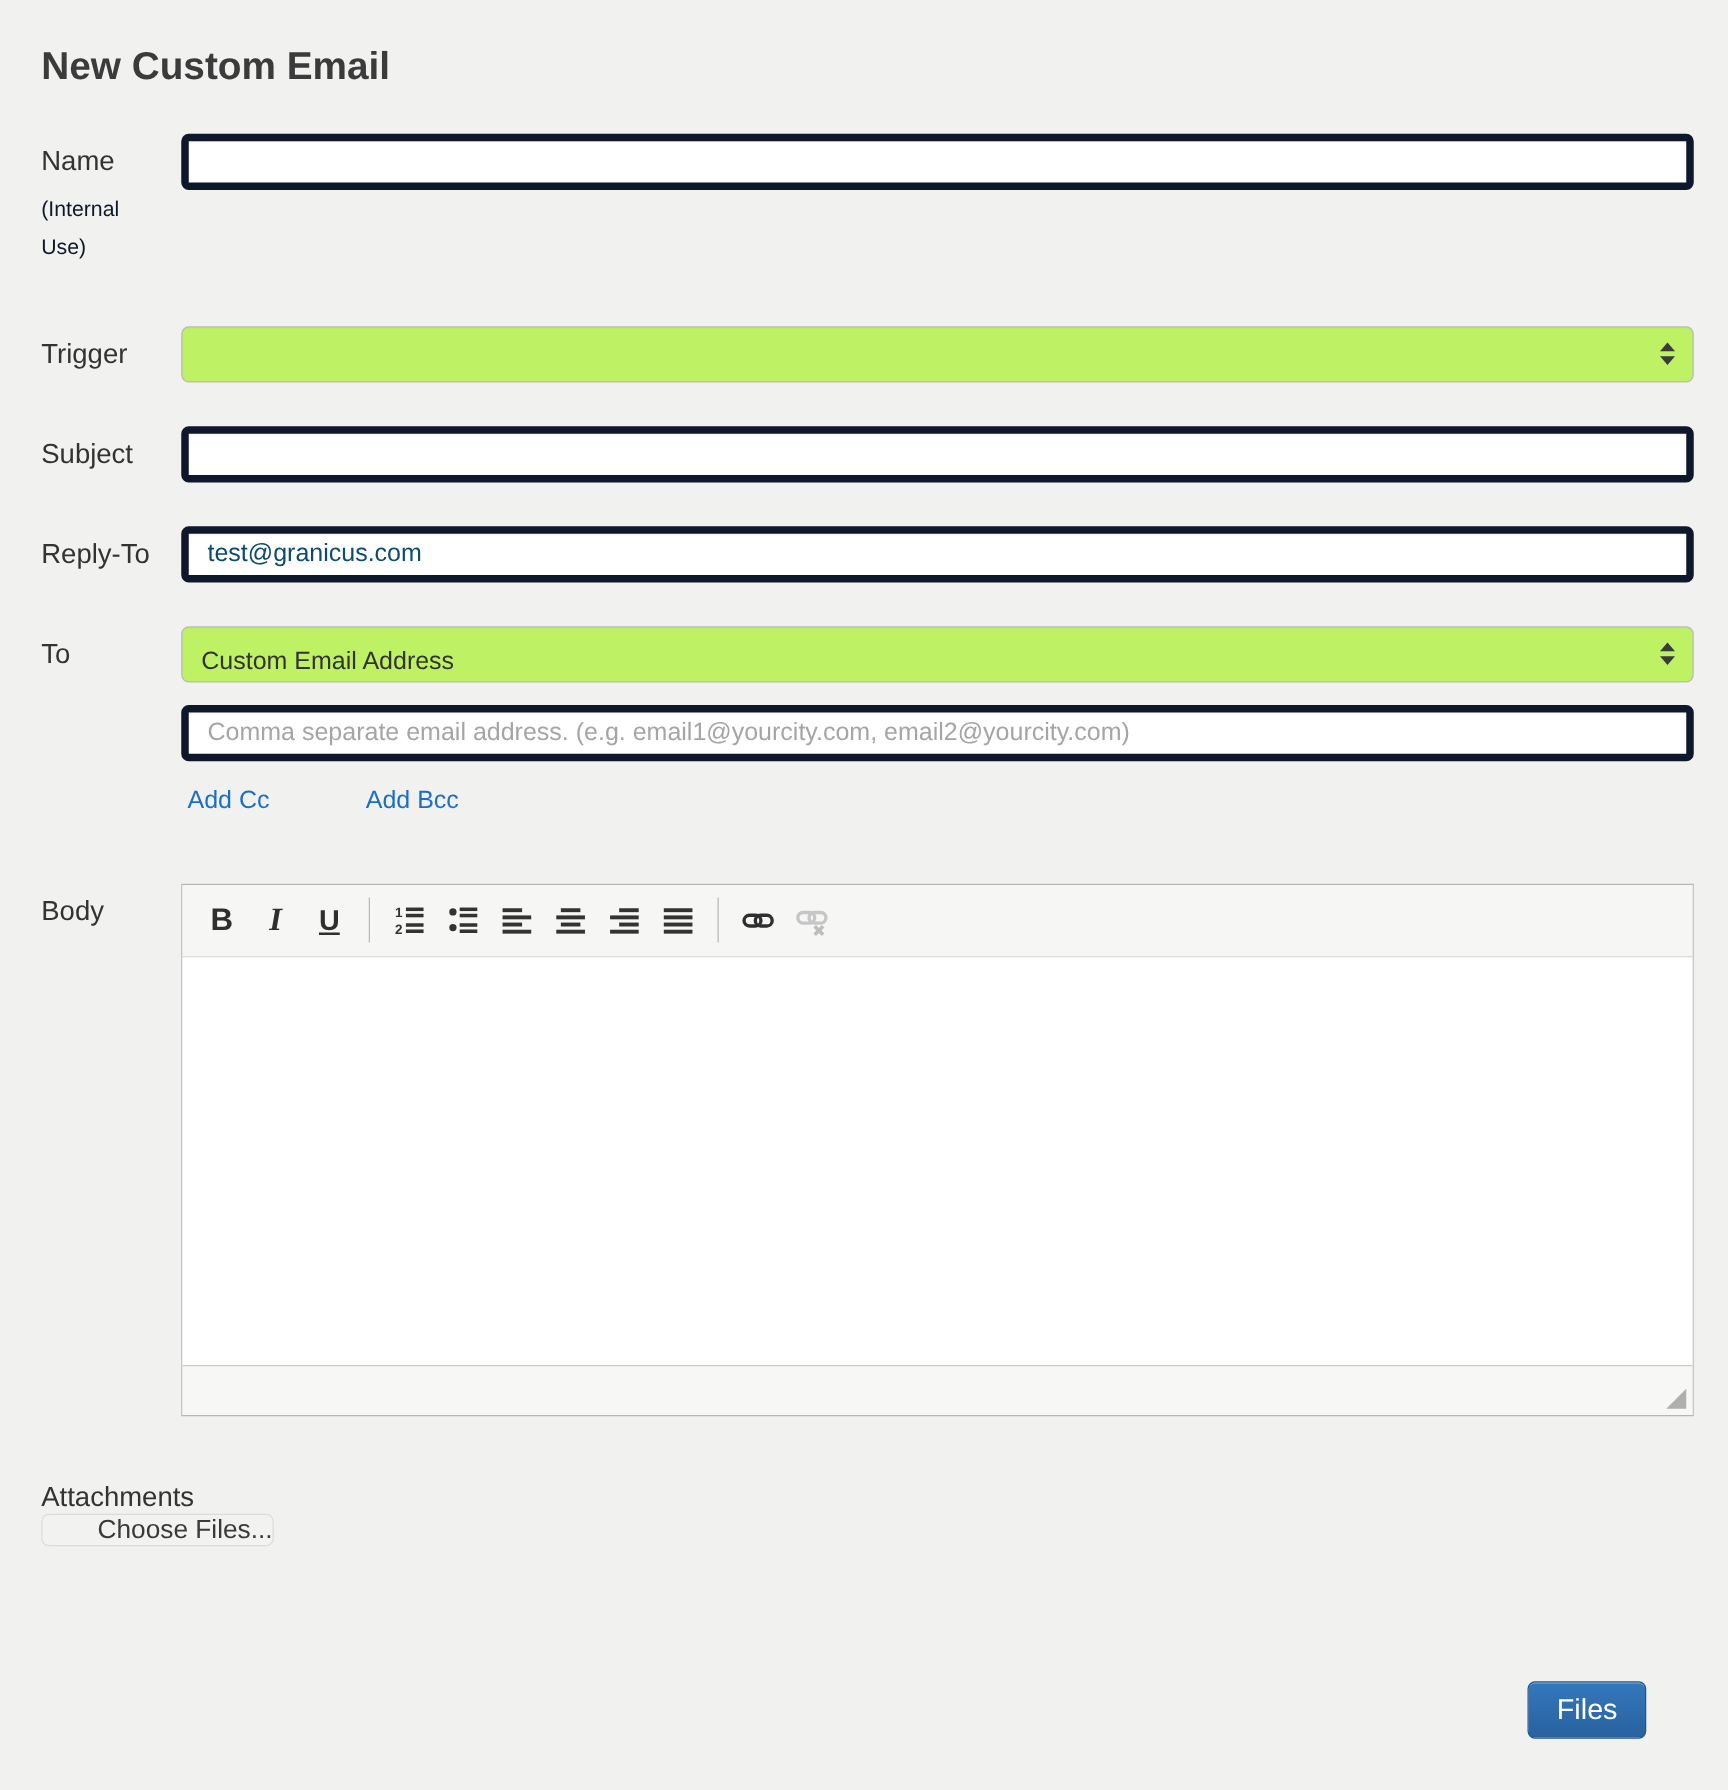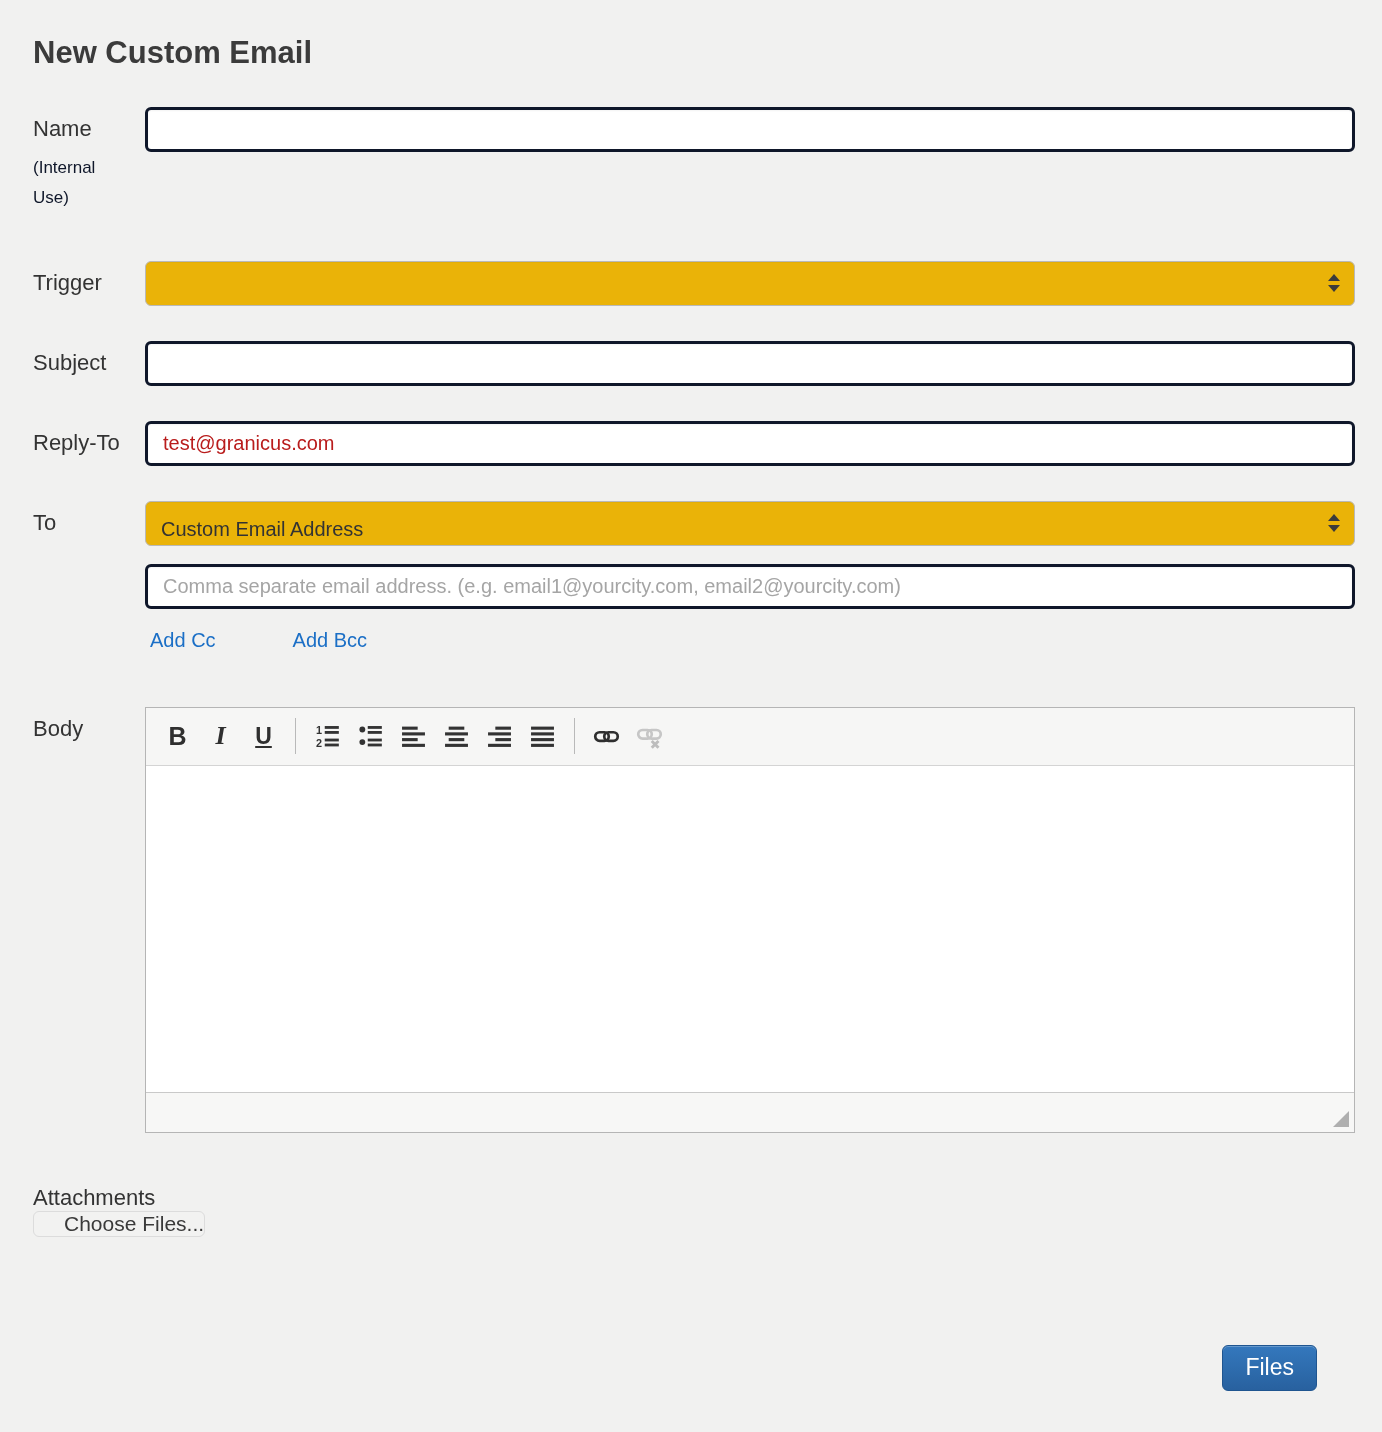--- a/index.html
+++ b/index.html
@@ -23,33 +23,33 @@
     font-size: 22px; color: #333; padding-top: 9px; line-height: 1.2;
   }
   .row-label .sublabel {
     font-size: 17px; color: #0f172a; margin-top: 11px; line-height: 1.75;
     font-weight: normal; width: 90px;
   }
   .row-field { flex: 1; min-width: 0; }
 
   .text-input {
     width: 100%; height: 45px;
-    border: 3px solid #0f172a; border-radius: 6px;
+    border: 6px solid #0f172a; border-radius: 6px;
     background: #ffffff;
     font-family: "Liberation Sans", sans-serif;
-    font-size: 20px; color: #b91c1c;
+    font-size: 20px; color: #0c4a6e;
     padding: 0 15px; outline: none;
     box-shadow: inset 0 1px 2px rgba(0,0,0,0.05);
   }
   .text-input::placeholder { color: #a5a5a5; opacity: 1; }
 
   .select-box {
     position: relative; height: 45px;
     border: 1px solid #b9b9b9; border-radius: 6px;
-    background: #eab308;
+    background: #bef264;
     display: flex; align-items: center;
     padding: 12px 40px 0 15px;
     font-size: 20px; color: #333;
     cursor: default;
     box-shadow: inset 0 1px 1px rgba(0,0,0,0.03);
   }
   .sel-arrows {
     position: absolute; right: 14px; top: 50%; transform: translateY(-50%);
     display: flex; flex-direction: column; align-items: center; gap: 4px;
   }
@@ -103,21 +103,21 @@
   }
 
   
   .row-attachments { margin-bottom: 0; flex-direction: column; }
   .row-attachments .row-label { width: 161px; padding-top: 6px; }
   .dropzone {
     flex: 1; height: 96px; margin-right: 18px;
     background: #f2f2f1;
     border: 1px solid #dcdcdc; border-radius: 6px;
     display: flex; align-items: flex-start;
-    padding-left: 30px; cursor: pointer;
+    padding-left: 44px; cursor: pointer;
   }
   .dropzone-label { font-size: 21px; color: #3a3a3a; }
 
   
   .save-row { text-align: right; padding-right: 38px; margin-top: 108px; }
   .save-btn {
     display: inline-block;
     min-width: 91px; height: 46px;
     padding: 0 22px;
     font-family: "Liberation Sans", sans-serif;

